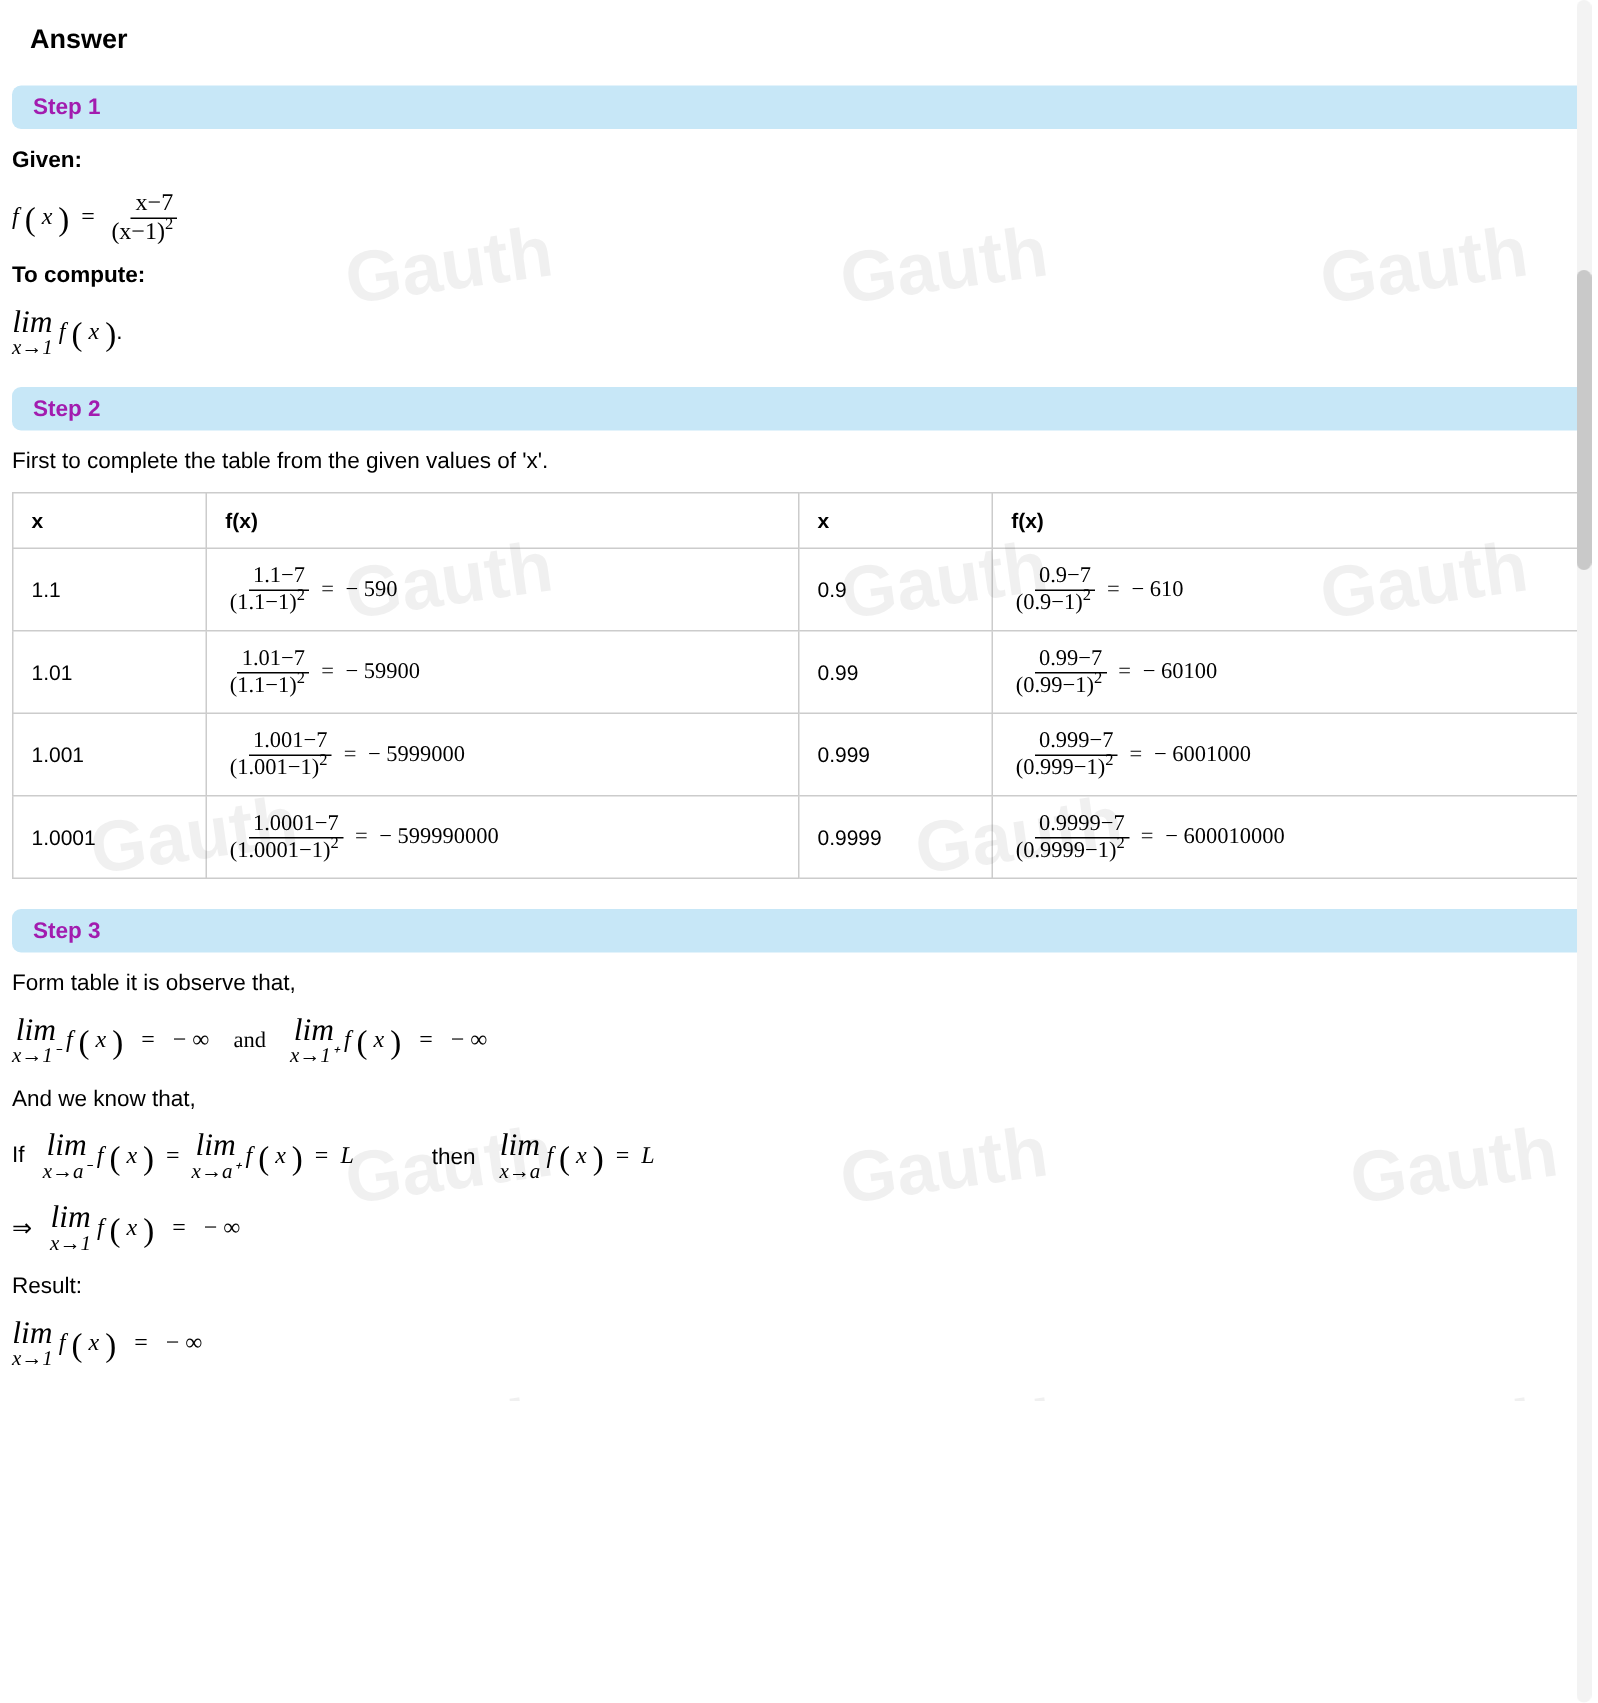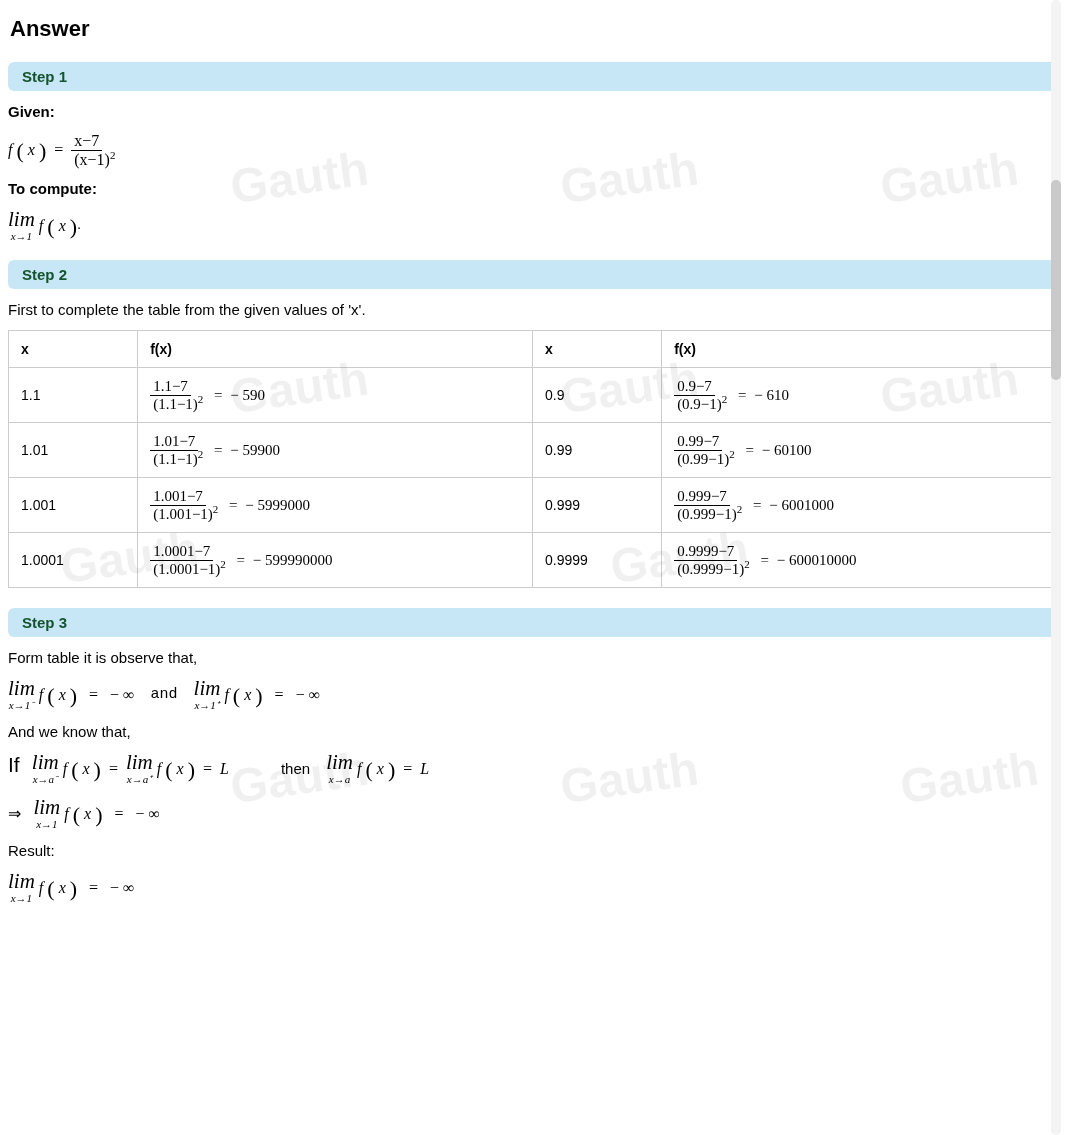--- a/index.html
+++ b/index.html
@@ -6,51 +6,51 @@
   body {
     margin: 0;
     padding: 8px;
     font-family: Arial, Helvetica, sans-serif;
     background: #fff;
     color: #000;
     width: 1065px;
     position: relative;
   }
   .page-title {
-    font-size: 22px;
+    font-size: 18px;
     font-weight: 700;
-    margin: 8px 0 20px 2px;
+    margin: 8px 0 20px 12px;
   }
   .step-bar {
     background: #c7e7f7;
     border-radius: 6px;
     padding: 6px 14px;
     font-weight: 700;
     font-size: 15px;
     margin: 10px 0 12px 0;
-    color: #14532d;
+    color: #a21caf;
   }
   .body-text {
     font-size: 15px;
     margin: 8px 0 12px 0;
   }
   .bold { font-weight: 700; }
   .section { margin: 0 0 18px 0; }
 
   
   .expr { display: inline-flex; align-items: center; gap: 4px; vertical-align: middle; font-family: "Times New Roman", serif; font-style: italic; font-size: 16px; }
   .rm { font-style: normal; font-family: "Times New Roman", serif; }
-  .frac { display: inline-flex; flex-direction: column; align-items: flex-start; vertical-align: middle; font-style: normal; }
+  .frac { display: inline-flex; flex-direction: column; align-items: flex-end; vertical-align: middle; font-style: normal; }
   .frac .num { border-bottom: 1px solid #000; padding: 0 3px; line-height: 1.1; }
   .frac .den { padding: 0 3px; line-height: 1.1; }
   .sup { font-size: 11px; vertical-align: super; line-height: 0; }
   .paren-big { font-size: 22px; font-style: normal; font-family: "Times New Roman", serif; line-height: 1; position: relative; top: 1px; }
   .lim { display: inline-flex; flex-direction: column; align-items: center; font-family: "Times New Roman", serif; font-style: normal; line-height: 1; }
   .lim .top { font-size: 21px; font-style: italic; }
-  .lim .bot { font-size: 11px; font-style: italic; padding-top: 1px; text-align: center; }
+  .lim .bot { font-size: 14px; font-style: italic; padding-top: 1px; text-align: center; }
 
   table.data {
     border-collapse: collapse;
     width: 100%;
     margin: 8px 0 20px 0;
     font-family: Arial, sans-serif;
   }
   table.data th, table.data td {
     border: 1px solid #ccc;
     padding: 10px 12px;
@@ -255,41 +255,41 @@
       </span>
     <span>f</span>
     <span class="paren-big">(</span>
       <span>x</span>
       <span class="paren-big">)</span>
     <span class="rm">&nbsp;</span>
       <span class="rm">=</span>
       <span class="rm">&nbsp;</span>
     <span class="rm">− ∞</span>
     <span class="rm">&nbsp;&nbsp;</span>
-    <span class="rm" style="font-family:Liberation Mono, monospace;font-size:15px;">and</span>
+    <span class="rm" style="font-family:Liberation Serif, serif;font-size:15px;">and</span>
     <span class="rm">&nbsp;&nbsp;</span>
     <span class="lim">
         <span class="top">lim</span>
         <span class="bot">x→1⁺</span>
       </span>
     <span>f</span>
     <span class="paren-big">(</span>
       <span>x</span>
       <span class="paren-big">)</span>
     <span class="rm">&nbsp;</span>
       <span class="rm">=</span>
       <span class="rm">&nbsp;</span>
     <span class="rm">− ∞</span>
   </span>
 </div>
 
 <div class="body-text">And we know that,</div>
 
 <div class="body-text">
-  <span class="rm" style="font-family:Arial,sans-serif;font-size:21px;">If</span>
+  <span class="rm" style="font-family:Arial,sans-serif;font-size:15px;">If</span>
   <span class="expr">
     &nbsp;
     <span class="lim">
         <span class="top">lim</span>
         <span class="bot">x→a⁻</span>
       </span>
     <span>f</span>
     <span class="paren-big">(</span><span>x</span><span class="paren-big">)</span>
     <span class="rm">&nbsp;=&nbsp;</span>
     <span class="lim">

